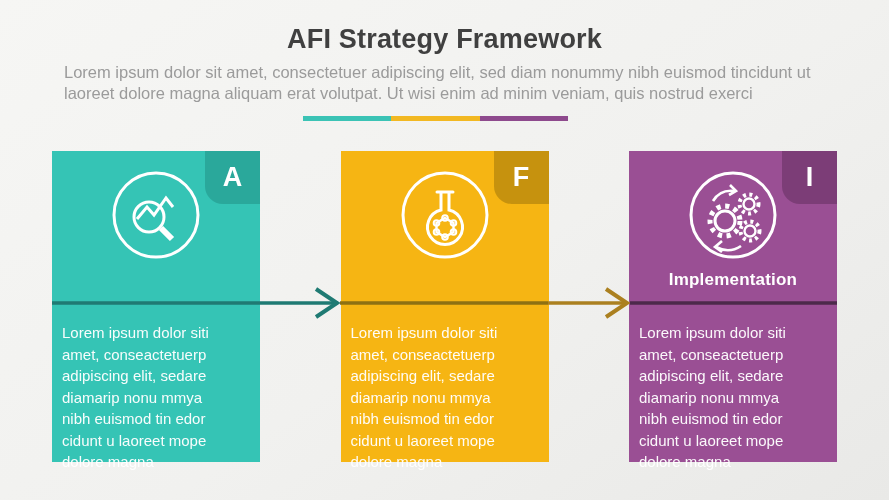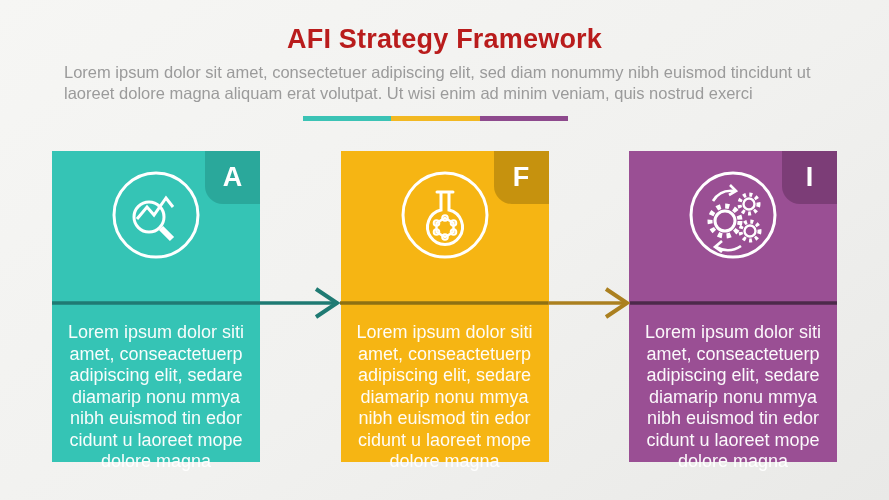--- a/index.html
+++ b/index.html
@@ -3,21 +3,21 @@
 <meta charset="utf-8">
 <style>
   html,body{margin:0;padding:0;}
   body{
     width:889px;height:500px;overflow:hidden;position:relative;
     font-family:"Liberation Sans",sans-serif;
     background:linear-gradient(145deg,#f6f6f4 0%,#f1f1ef 55%,#e9e9e7 100%);
   }
   .page-title{
     position:absolute;top:24px;left:0;width:889px;text-align:center;
-    font-size:27px;font-weight:bold;color:#b91c1c;letter-spacing:.2px;
+    font-size:27px;font-weight:bold;color:#404040;letter-spacing:.2px;
   }
   .page-subtitle{
     position:absolute;top:62px;left:64px;width:761px;text-align:left;
     font-size:16.5px;line-height:21px;color:#9b9b9b;white-space:pre-line;
   }
   .divider{
     position:absolute;top:116px;left:303px;width:265px;height:5px;display:flex;
   }
   .divider span{flex:1 1 0;height:100%;}
   .row{
@@ -30,22 +30,22 @@
     border-bottom-left-radius:18px;
     display:flex;align-items:center;justify-content:center;
     color:#ffffff;font-weight:bold;font-size:27px;
   }
   .icon-wrap{position:absolute;top:19px;left:50%;transform:translateX(-50%);width:90px;height:90px;}
   .card-title{
     position:absolute;top:119px;left:0;width:100%;text-align:center;
     color:#ffffff;font-weight:bold;font-size:17px;letter-spacing:.2px;
   }
   .card-body{
-    position:absolute;top:171px;left:10px;right:10px;text-align:center;
-    color:rgba(255,255,255,.96);font-size:18px;line-height:21.5px;white-space:pre-line;
+    position:absolute;top:171px;left:10px;right:10px;
+    color:rgba(255,255,255,.96);font-size:15px;line-height:21.5px;white-space:pre-line;
   }
   .flow{position:absolute;left:0;top:283px;pointer-events:none;}
 </style>
 </head>
 <body>
 
 <div class="page-title">AFI Strategy Framework</div>
 <div class="page-subtitle">Lorem ipsum dolor sit amet, consectetuer adipiscing elit, sed diam nonummy nibh euismod tincidunt ut
 laoreet dolore magna aliquam erat volutpat. Ut wisi enim ad minim veniam, quis nostrud exerci</div>
 
@@ -117,20 +117,21 @@
         <circle cx="61" cy="34" r="5.5" stroke-width="2.4"></circle>
         <circle cx="61" cy="34" r="9.5" stroke-width="4" stroke-dasharray="3 3.4"></circle>
         <circle cx="62" cy="61" r="5.5" stroke-width="2.4"></circle>
         <circle cx="62" cy="61" r="9.5" stroke-width="4" stroke-dasharray="3 3.4"></circle>
         <path d="M25,31 Q32,19 47,21" stroke-width="2.6"></path>
         <polyline points="42,15 48,21 41,25" stroke-width="2.6"></polyline>
         <path d="M53,76 Q41,84 28,77" stroke-width="2.6"></path>
         <polyline points="34,82 27,77 34,71" stroke-width="2.6"></polyline>
       </svg>
     </div>
+    <div class="card-title">Implementation</div>
     <div class="card-body">Lorem ipsum dolor siti
 amet, conseactetuerp
 adipiscing elit, sedare
 diamarip nonu mmya
 nibh euismod tin edor
 cidunt u laoreet mope
 dolore magna</div>
   </div>
 
 </div>

